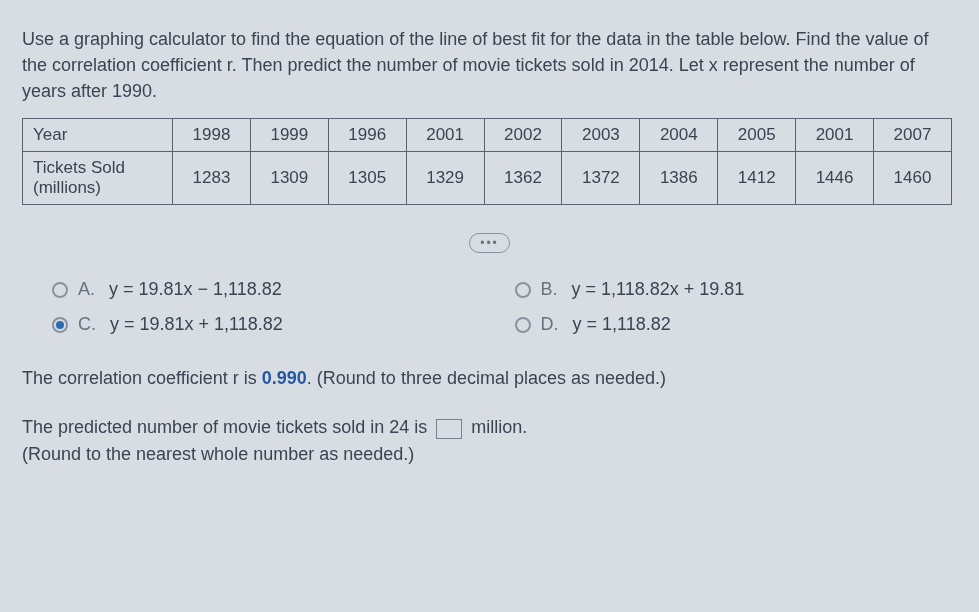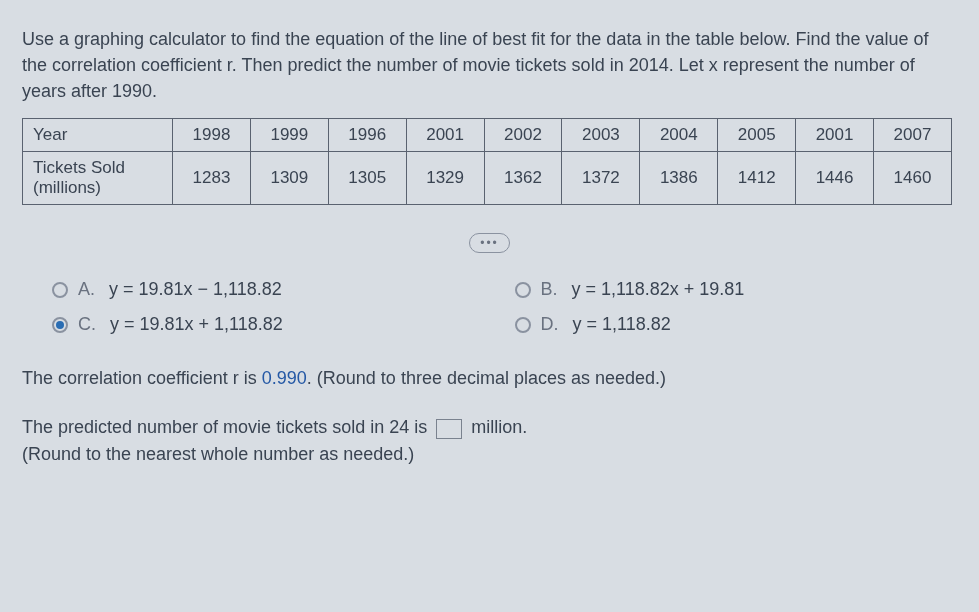--- a/index.html
+++ b/index.html
@@ -82,21 +82,21 @@
       color: #6a7280;
       margin-right: 4px;
     }
     .statement {
       font-size: 18px;
       margin: 0 0 22px 0;
       line-height: 1.5;
     }
     .filled {
       color: #2458a5;
-      font-weight: 400;
+      font-weight: 700;
     }
     .blank {
       display: inline-block;
       min-width: 26px;
       height: 20px;
       border: 1px solid #7a828f;
       vertical-align: middle;
       margin: 0 4px;
     }
   </style>

